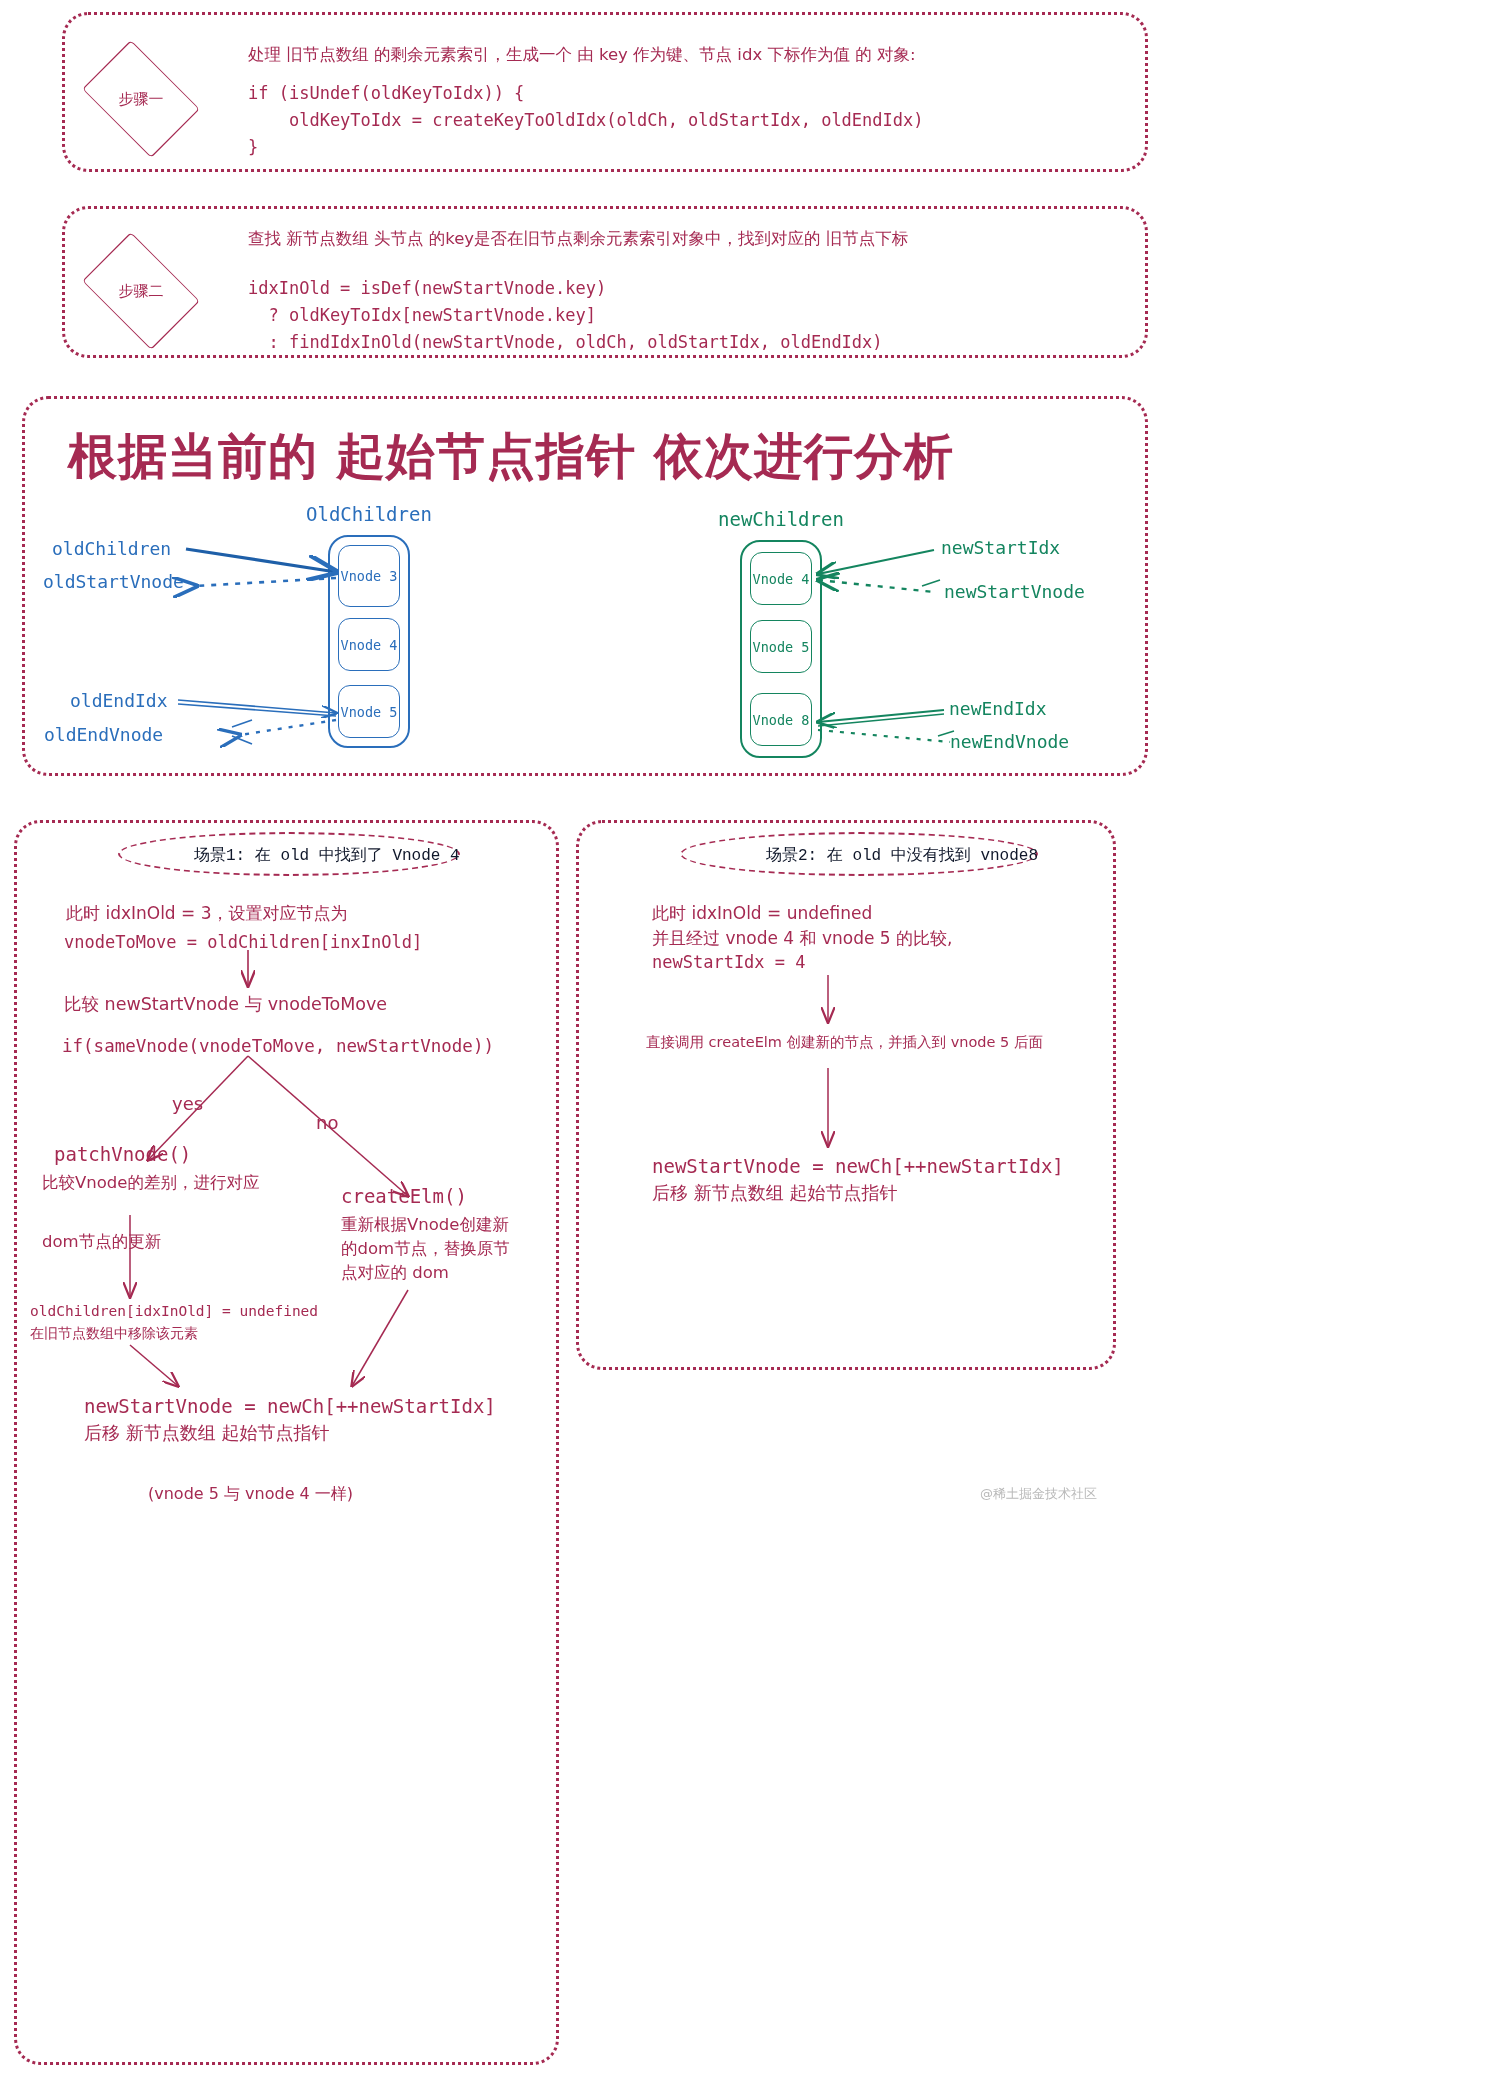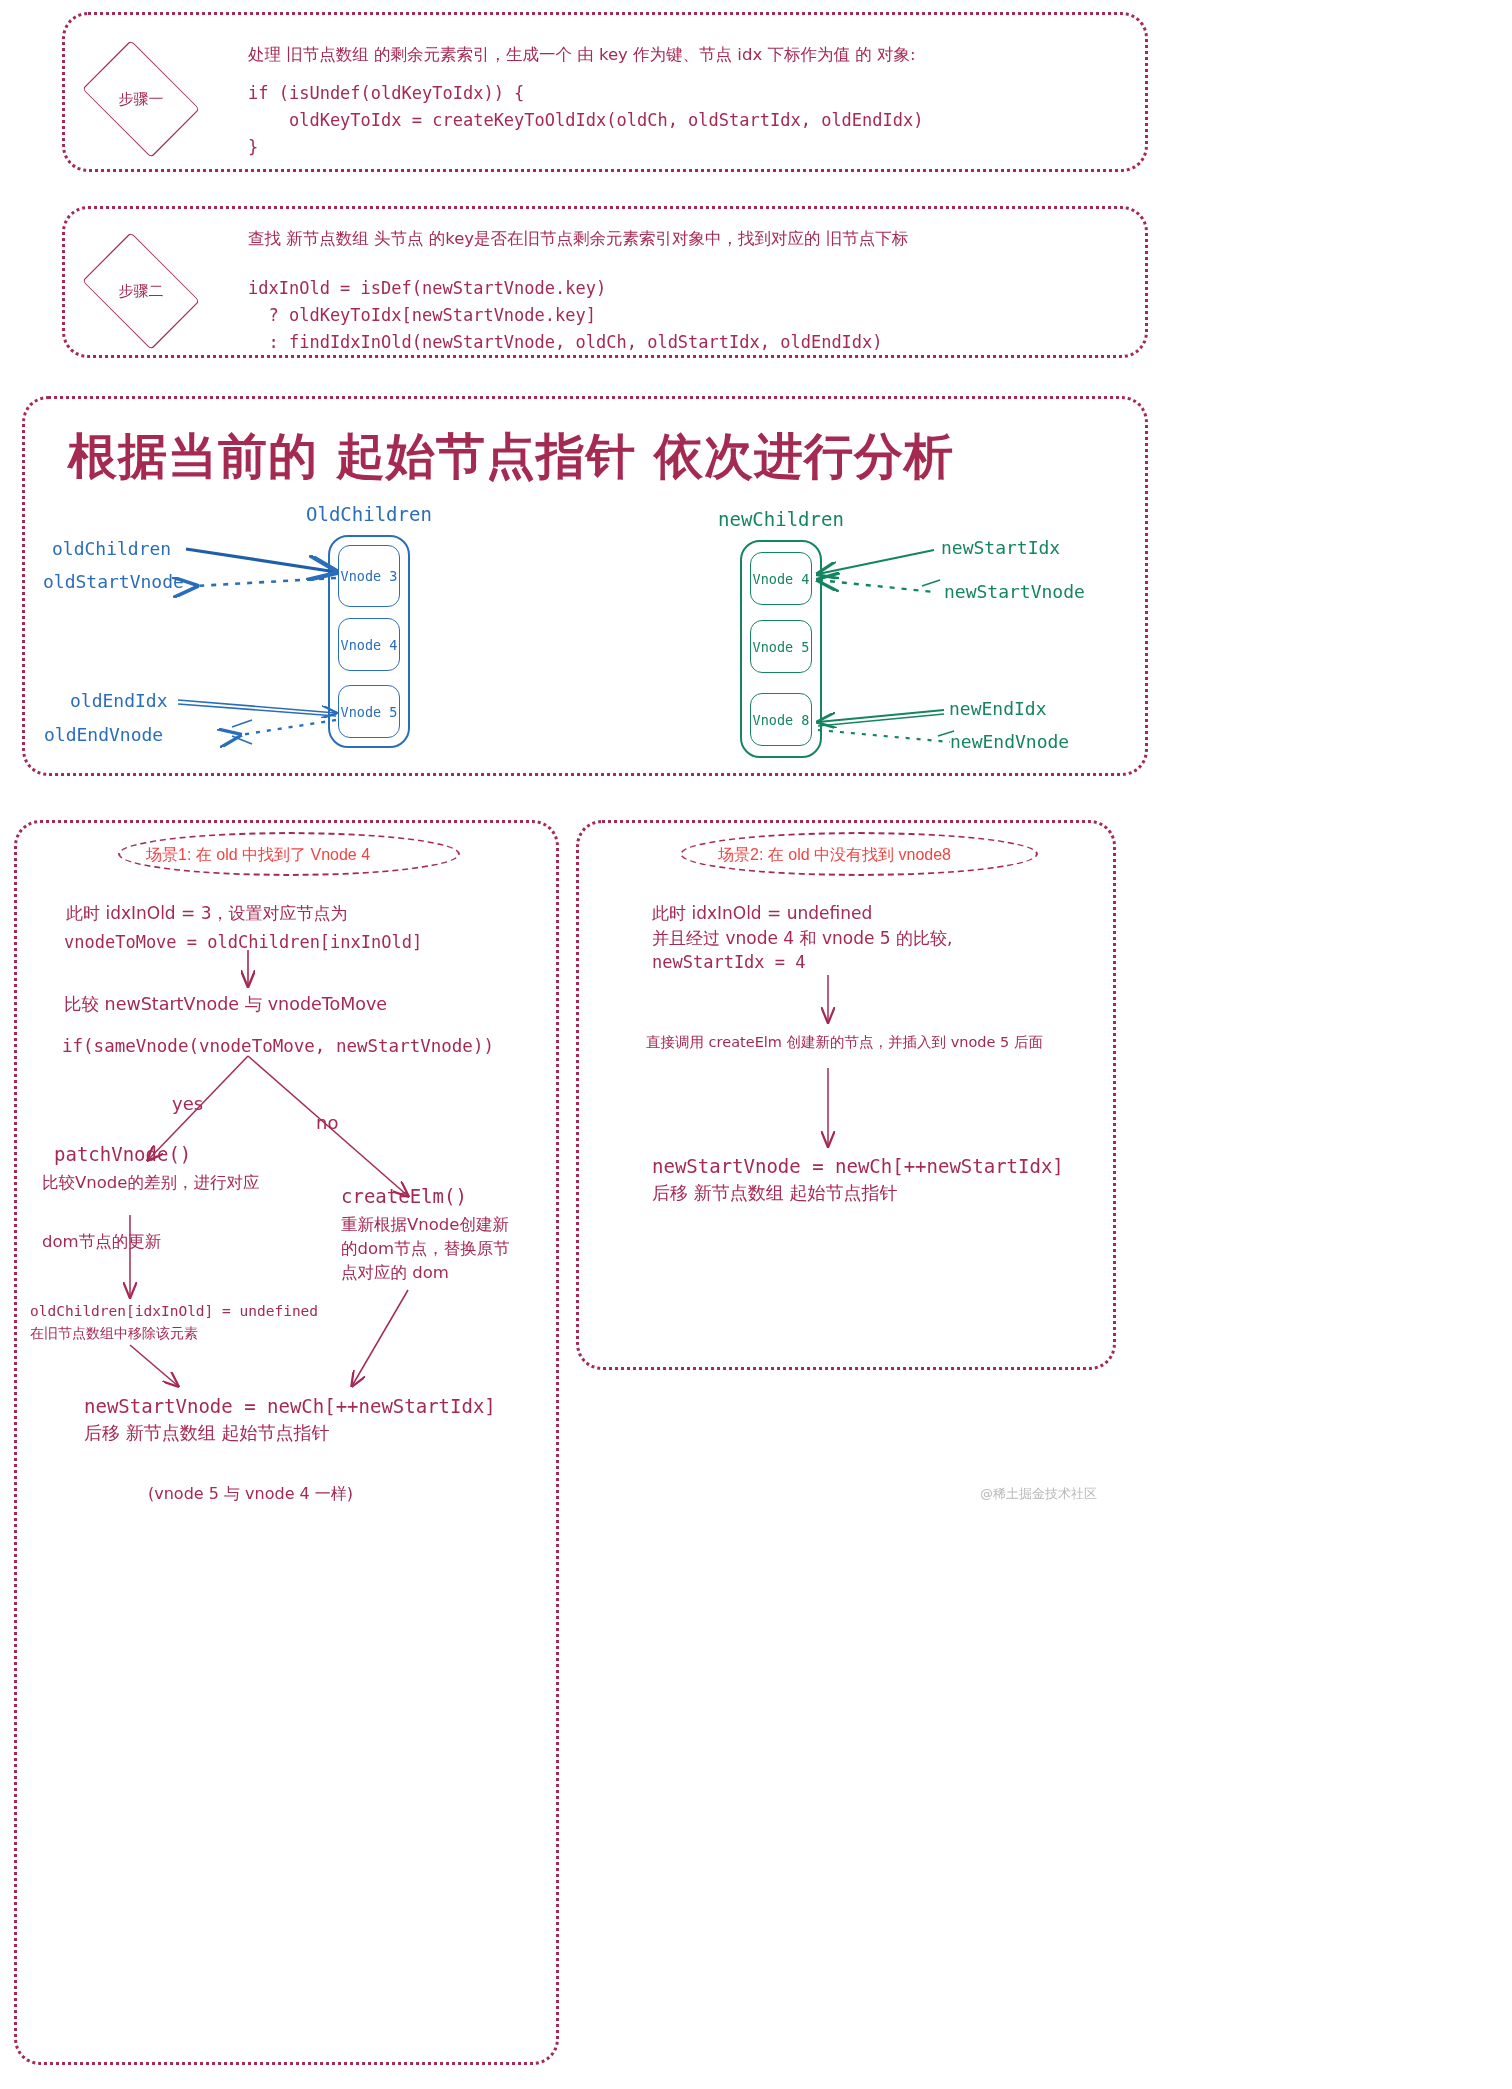--- a/index.html
+++ b/index.html
@@ -95,22 +95,23 @@
   .ptr.green{color:#14855f;}
 
   
   .ellipse{
     position:absolute;
     border:2px dashed #a52a52;
     border-radius:50%;
     box-sizing:border-box;
   }
   .elabel{
-    position:absolute;color:#ef4444;font-size:16px;white-space:nowrap;
-    font-family:Liberation Sans, sans-serif;
+    position:absolute;color:#0f172a;font-size:16px;white-space:nowrap;
+    font-family:Liberation Mono, monospace;
+    margin-left:48px;
   }
 
   .txt{
     position:absolute;color:#a52a52;white-space:pre;
     font-family:"DejaVu Sans Mono","Liberation Mono",monospace;
   }
   .txtcn{
     position:absolute;color:#a52a52;white-space:pre;
     font-family:"DejaVu Sans","Liberation Sans",sans-serif;
   }

